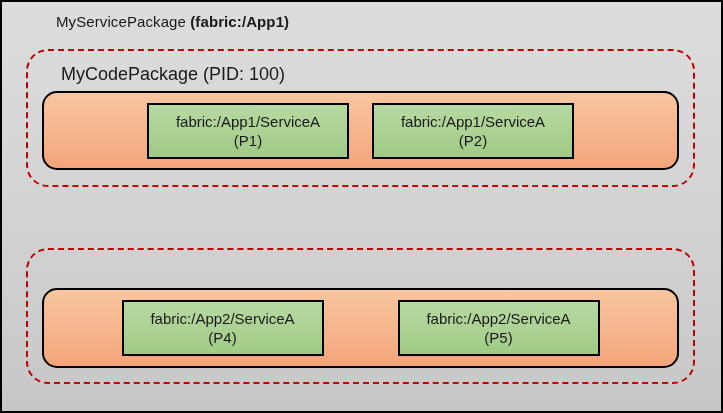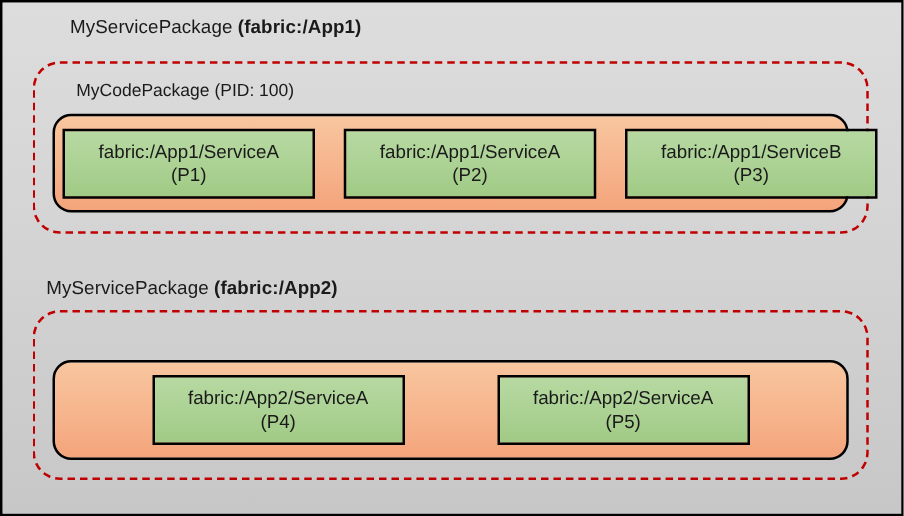--- a/index.html
+++ b/index.html
@@ -35,38 +35,38 @@
     box-sizing: border-box;
     border: 2px dashed #C00000;
     border-radius: 22px;
   }
   .boundary-1 { top: 47px; height: 138px; }
   .boundary-2 { top: 246px; height: 136px; }
   .cp-label {
     position: absolute;
     left: 33px;
     top: 13px;
-    font-size: 14px;
+    font-size: 18px;
     white-space: nowrap;
   }
   .code-package {
     position: absolute;
     left: 14px;
     width: 637px;
     box-sizing: border-box;
     border: 2.5px solid #000000;
     border-radius: 15px;
     background: linear-gradient(180deg, #F8C69F 0%, #F6B48C 55%, #F4A47B 100%);
     display: flex;
     align-items: center;
   }
   .code-package-1 {
     top: 40px;
     height: 79px;
-    justify-content: space-between;
+    justify-content: center;
     padding: 0 6px;
     gap: 23px;
   }
   .code-package-2 {
     top: 38px;
     height: 80px;
     justify-content: center;
     gap: 74px;
   }
   .service-box {
@@ -96,28 +96,23 @@
     <div class="cp-label">MyCodePackage (PID: 100)</div>
     <div class="code-package code-package-1">
       <div class="service-box">
         <span>fabric:/App1/ServiceA</span>
         <span>(P1)</span>
       </div>
       <div class="service-box">
         <span>fabric:/App1/ServiceA</span>
         <span>(P2)</span>
       </div>
-      <div class="service-box">
-        <span>fabric:/App1/ServiceB</span>
-        <span>(P3)</span>
-      </div>
     </div>
   </div>
 
-  <div class="sp-title title-2"><span>MyServicePackage </span><b>(fabric:/App2)</b></div>
 
   <div class="boundary boundary-2">
     <div class="code-package code-package-2">
       <div class="service-box">
         <span>fabric:/App2/ServiceA</span>
         <span>(P4)</span>
       </div>
       <div class="service-box">
         <span>fabric:/App2/ServiceA</span>
         <span>(P5)</span>

